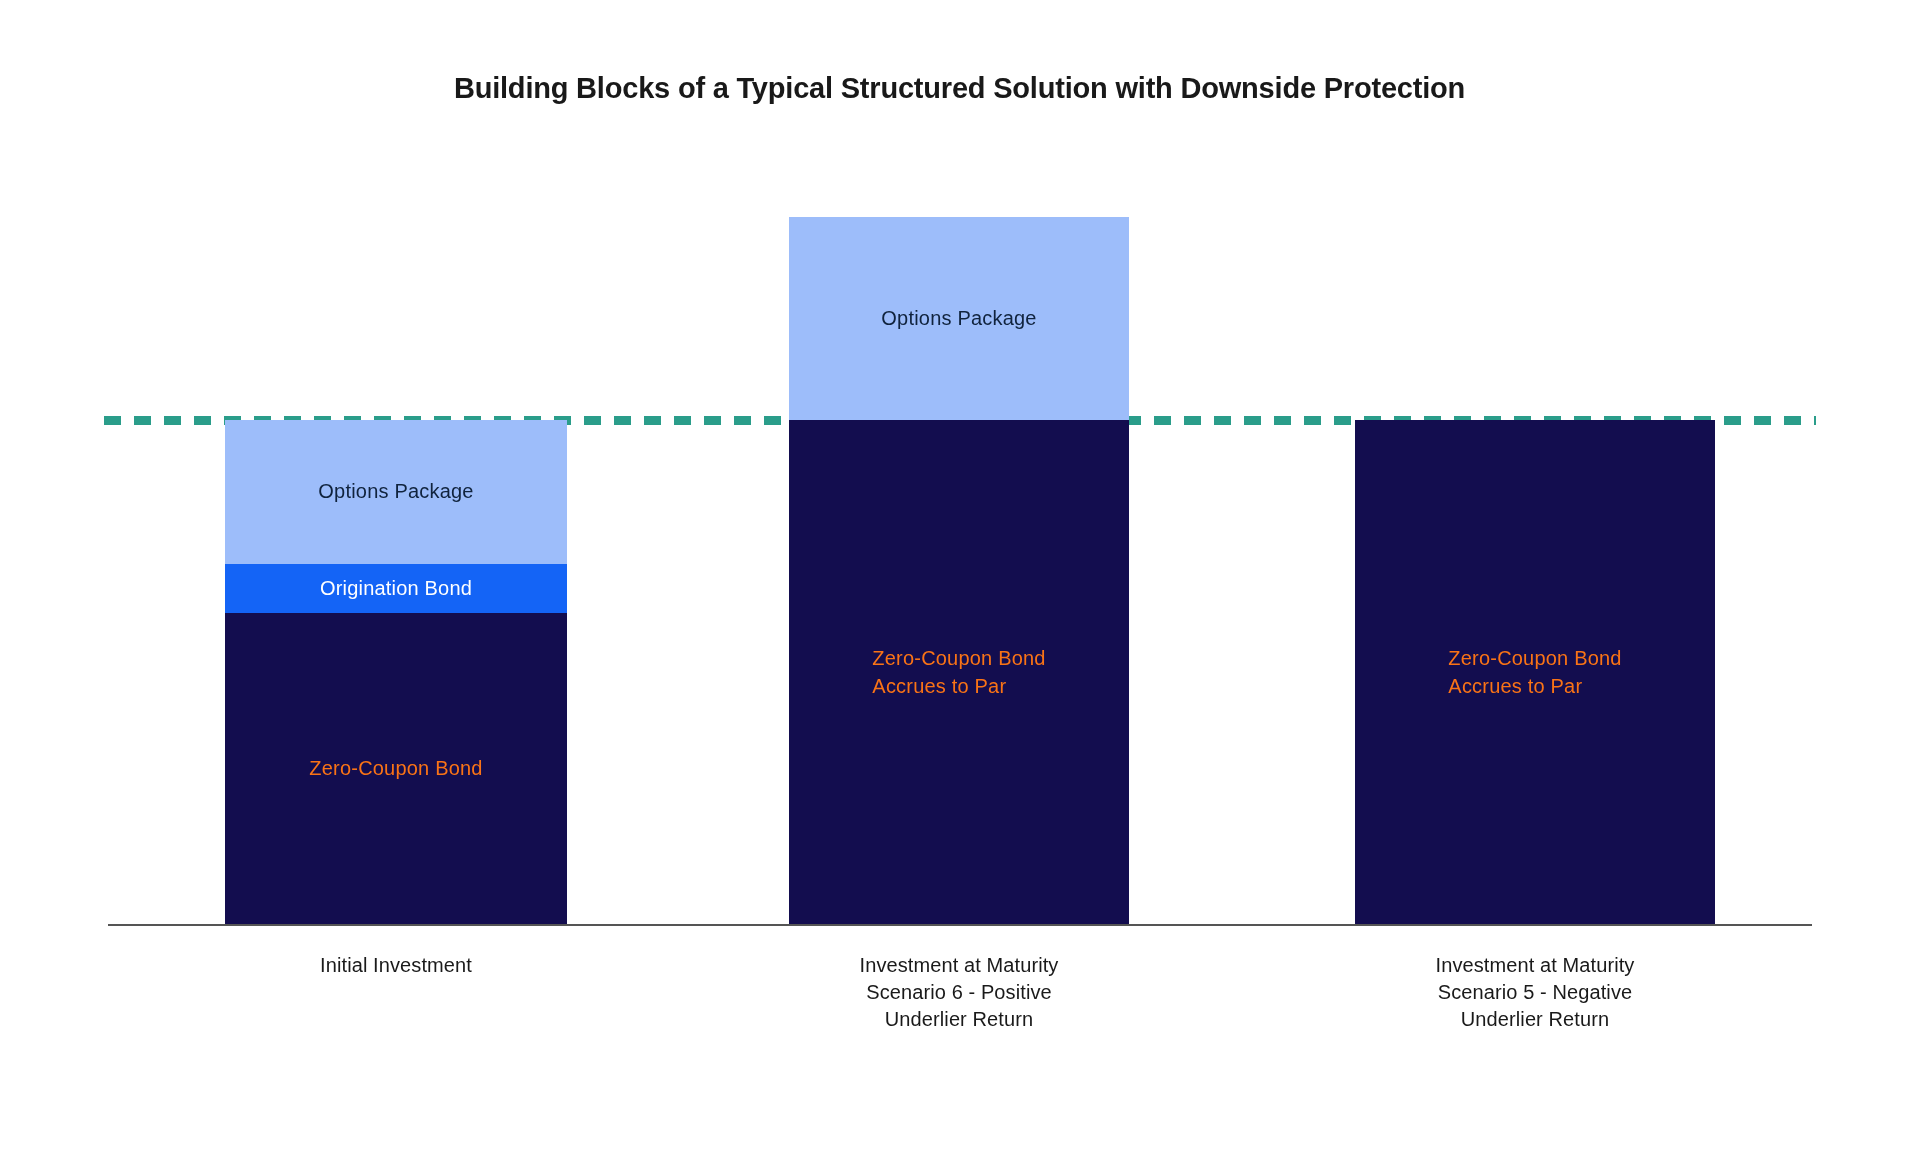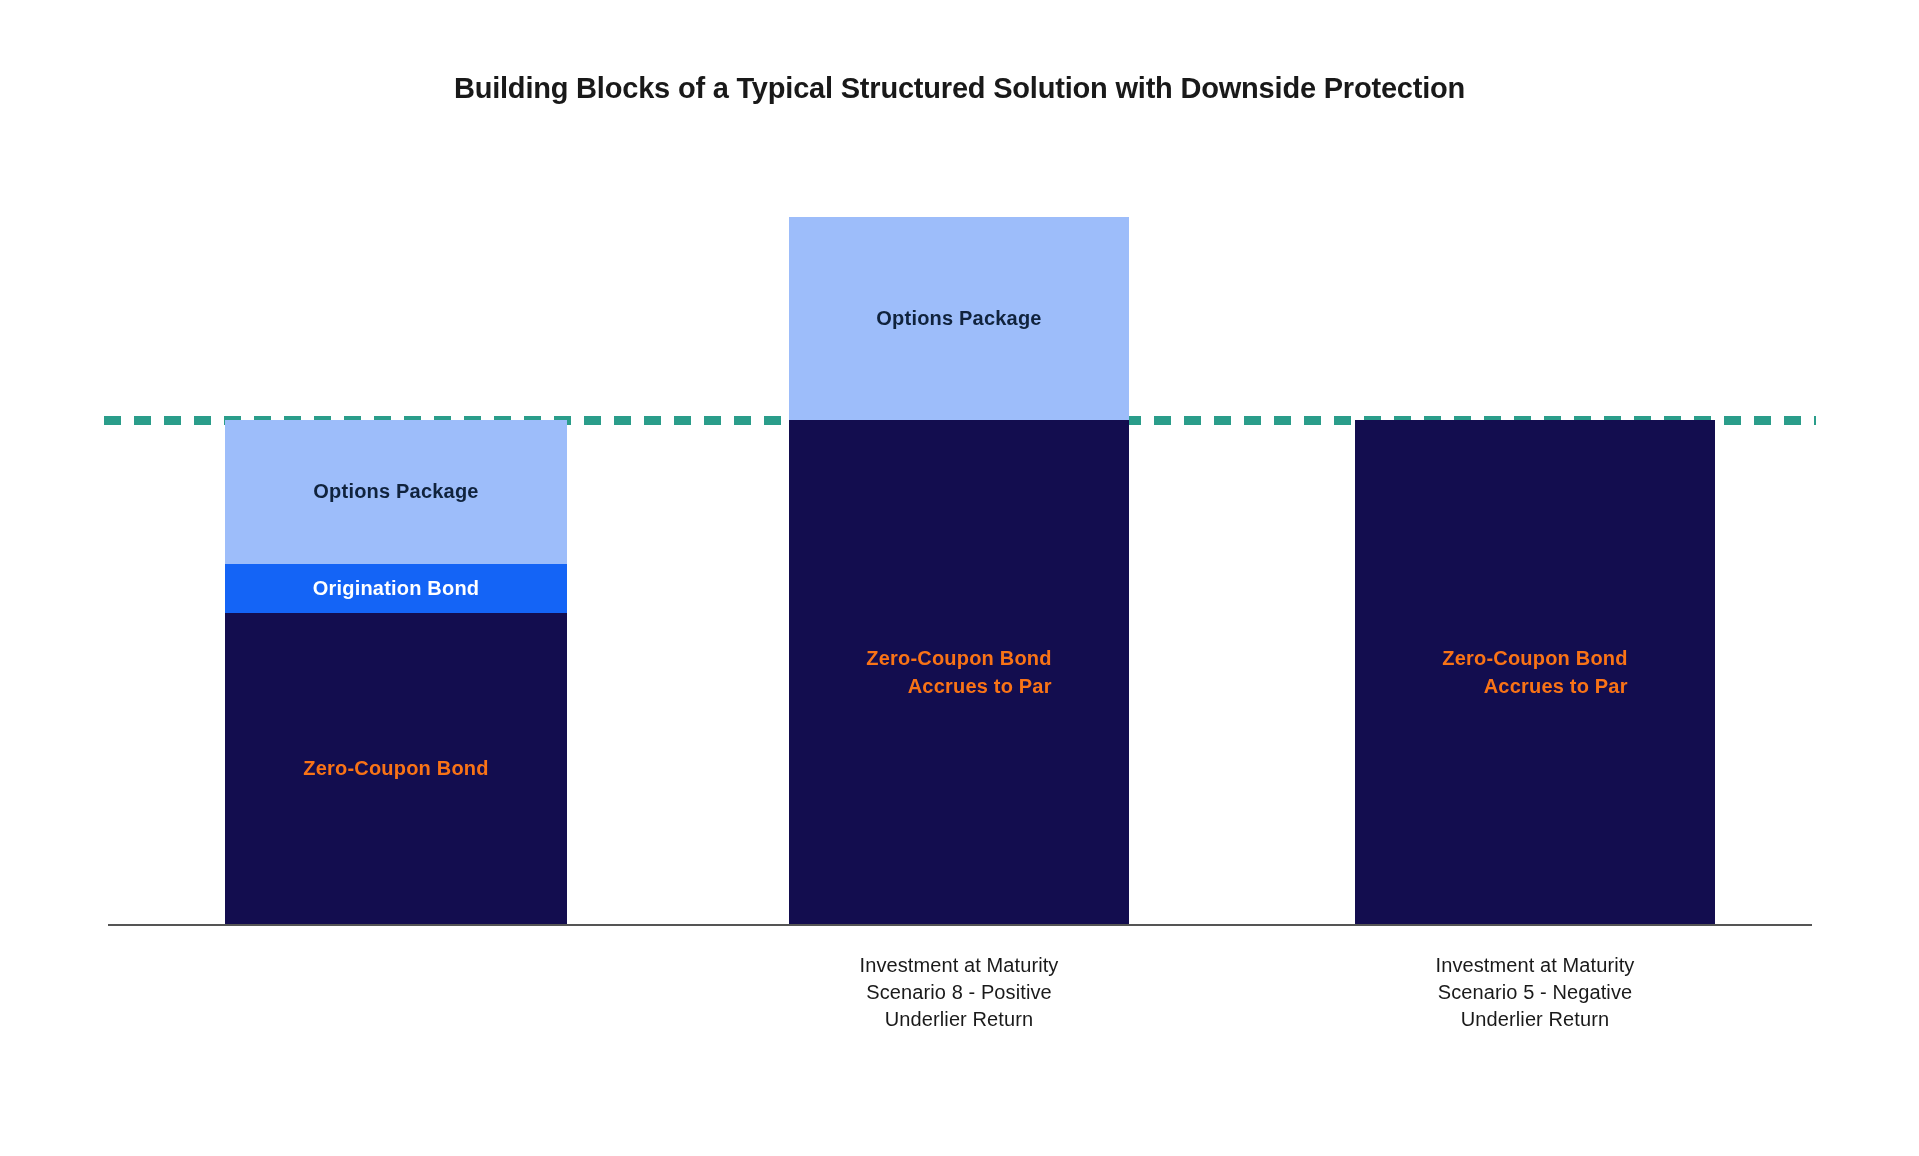--- a/index.html
+++ b/index.html
@@ -77,23 +77,22 @@
     position: absolute;
     top: 0;
     height: 1156px;
   }
   .segment {
     position: absolute;
     box-sizing: border-box;
     display: flex;
     align-items: center;
     justify-content: center;
-    text-align: right;
+    text-align: left;
     line-height: 1.38;
-    font-weight: bold;
   }
   .seg-label {
     display: block;
     font-size: 20px;
     letter-spacing: 0.2px;
     pointer-events: none;
   }
   .seg-options {
     background: #9dbdfa;
   }
@@ -187,24 +186,27 @@
       <div id="bar-2-seg-0" class="segment seg-bond">
         <span class="seg-label">
           <span>Zero-Coupon Bond</span><br>
           <span>Accrues to Par</span>
         </span>
       </div>
     </div>
 
     <div id="axis-line"></div>
 
+    <div id="category-label-0" class="category-label">
+      <span>Initial Investment</span>
+    </div>
 
     <div id="category-label-1" class="category-label">
       <span>Investment at Maturity</span><br>
-      <span>Scenario 8 - Positive</span><br>
+      <span>Scenario 6 - Positive</span><br>
       <span>Underlier Return</span>
     </div>
 
     <div id="category-label-2" class="category-label">
       <span>Investment at Maturity</span><br>
       <span>Scenario 5 - Negative</span><br>
       <span>Underlier Return</span>
     </div>
 
   </div>

